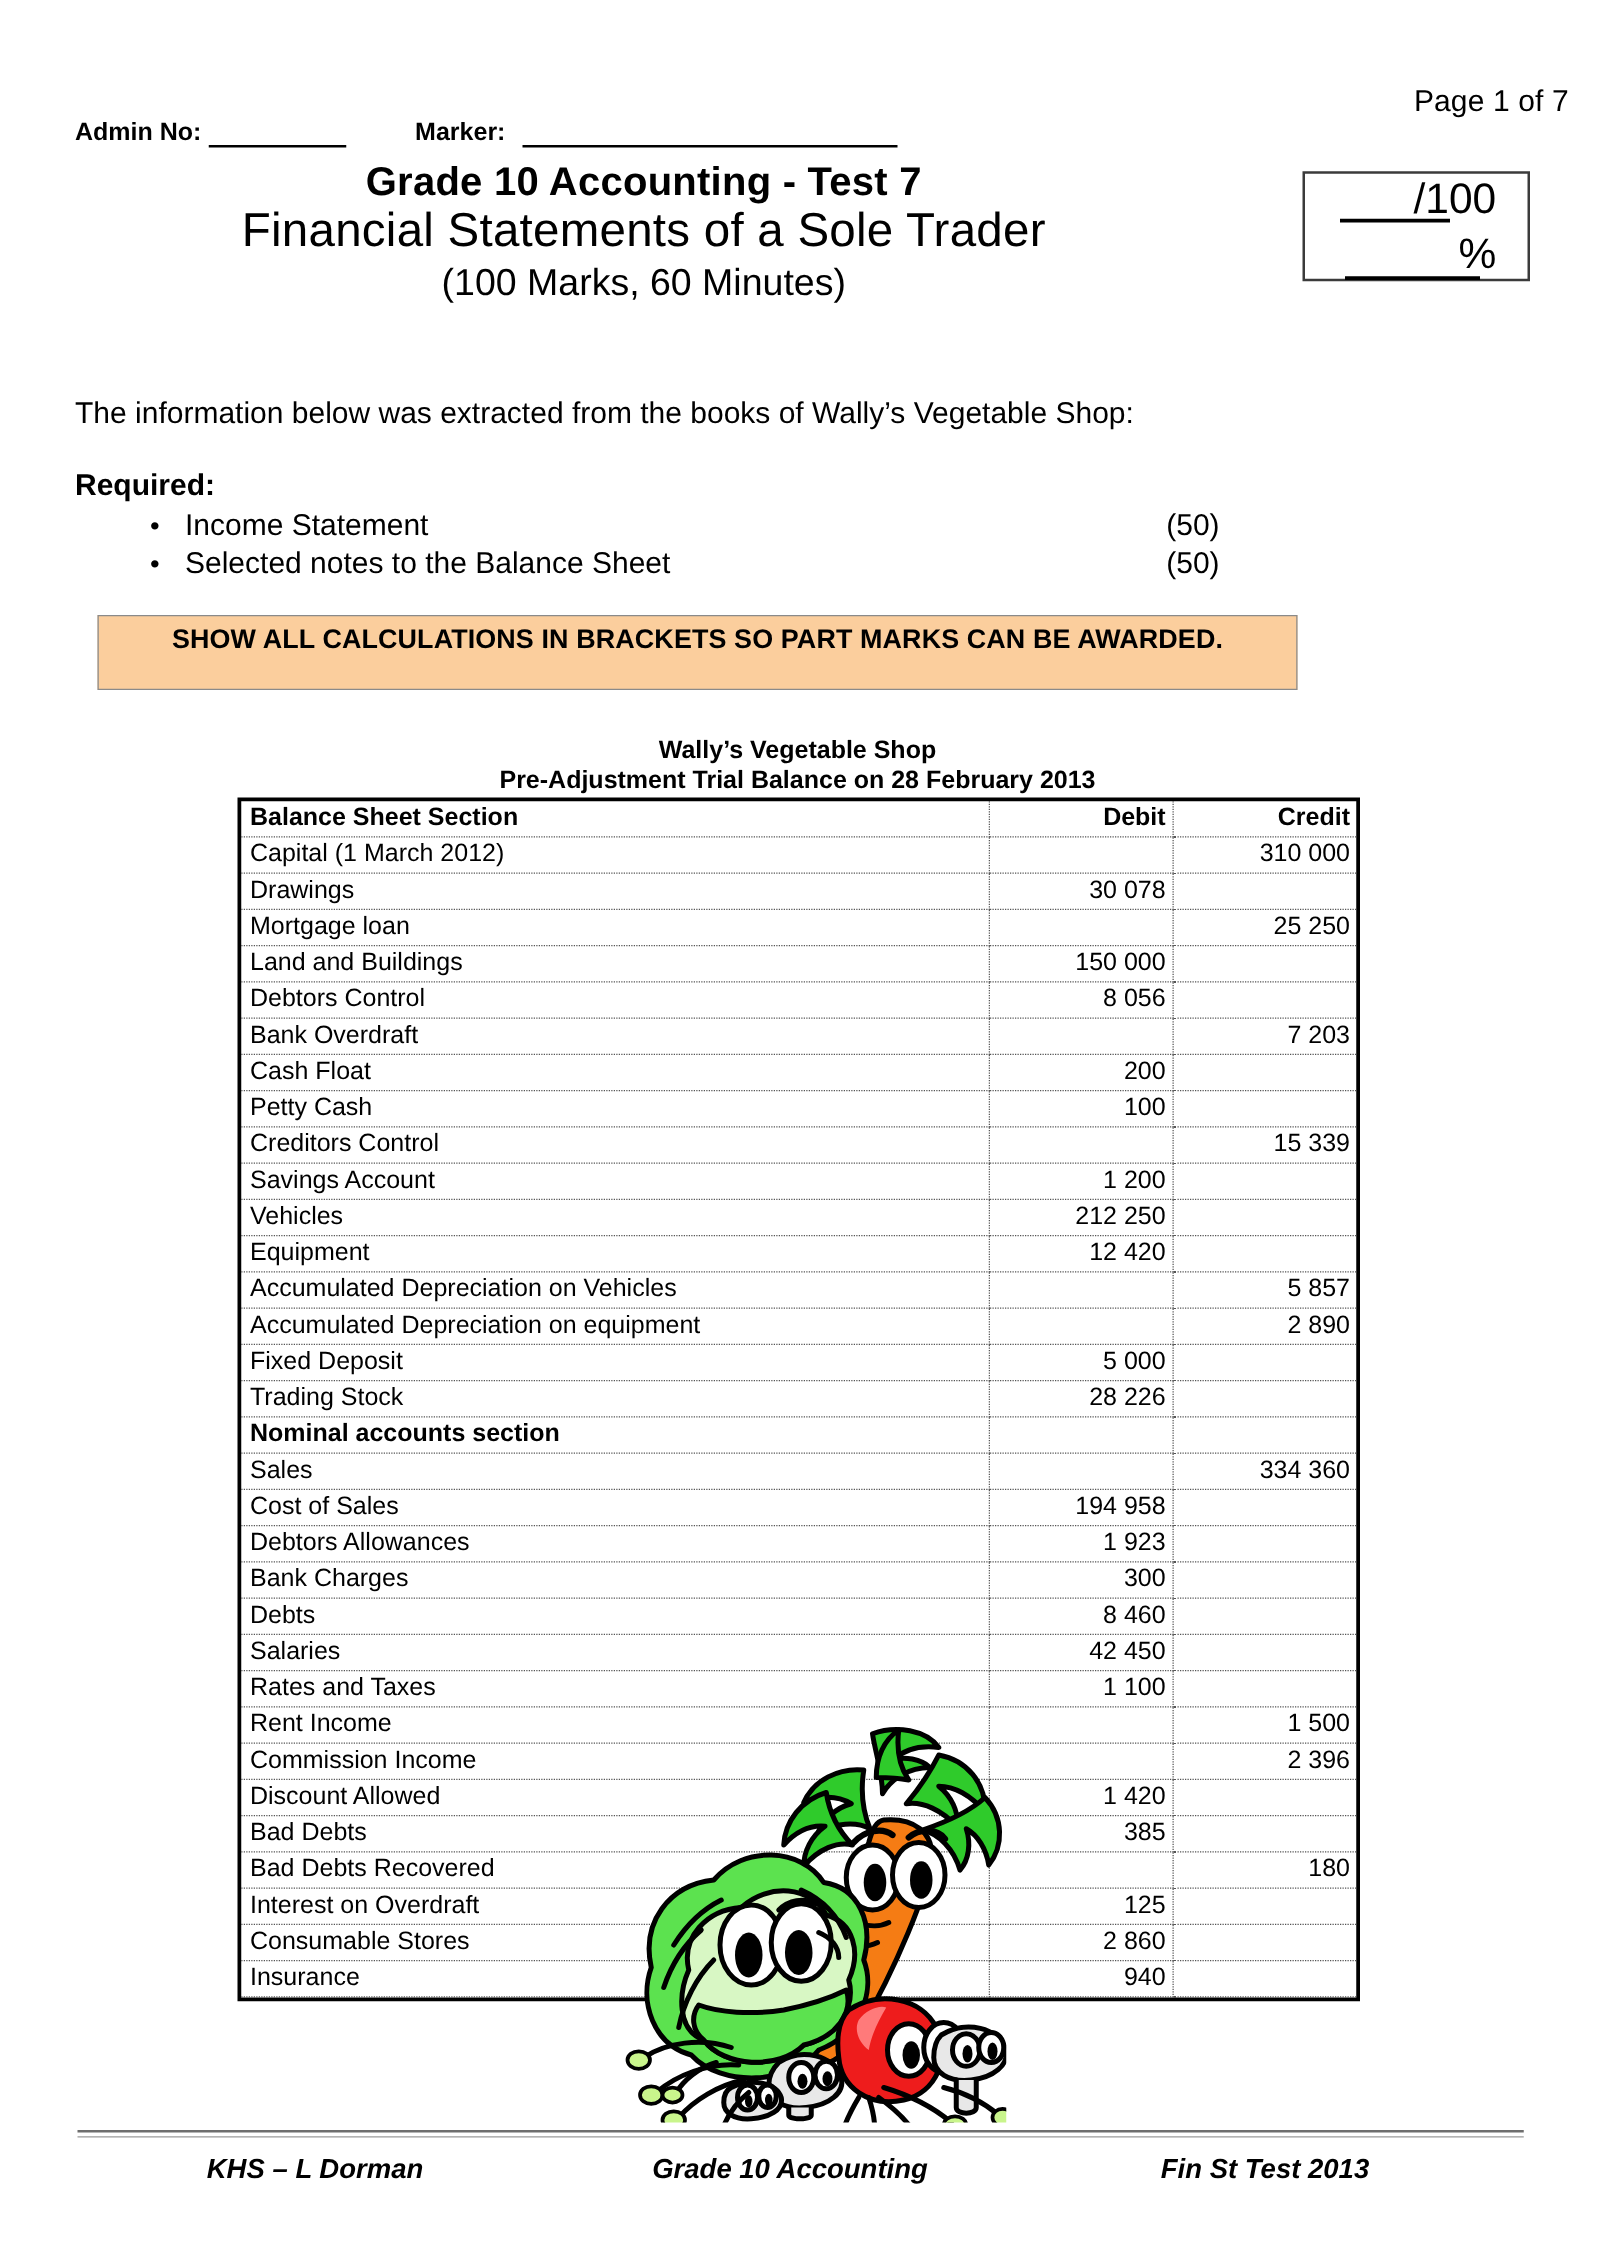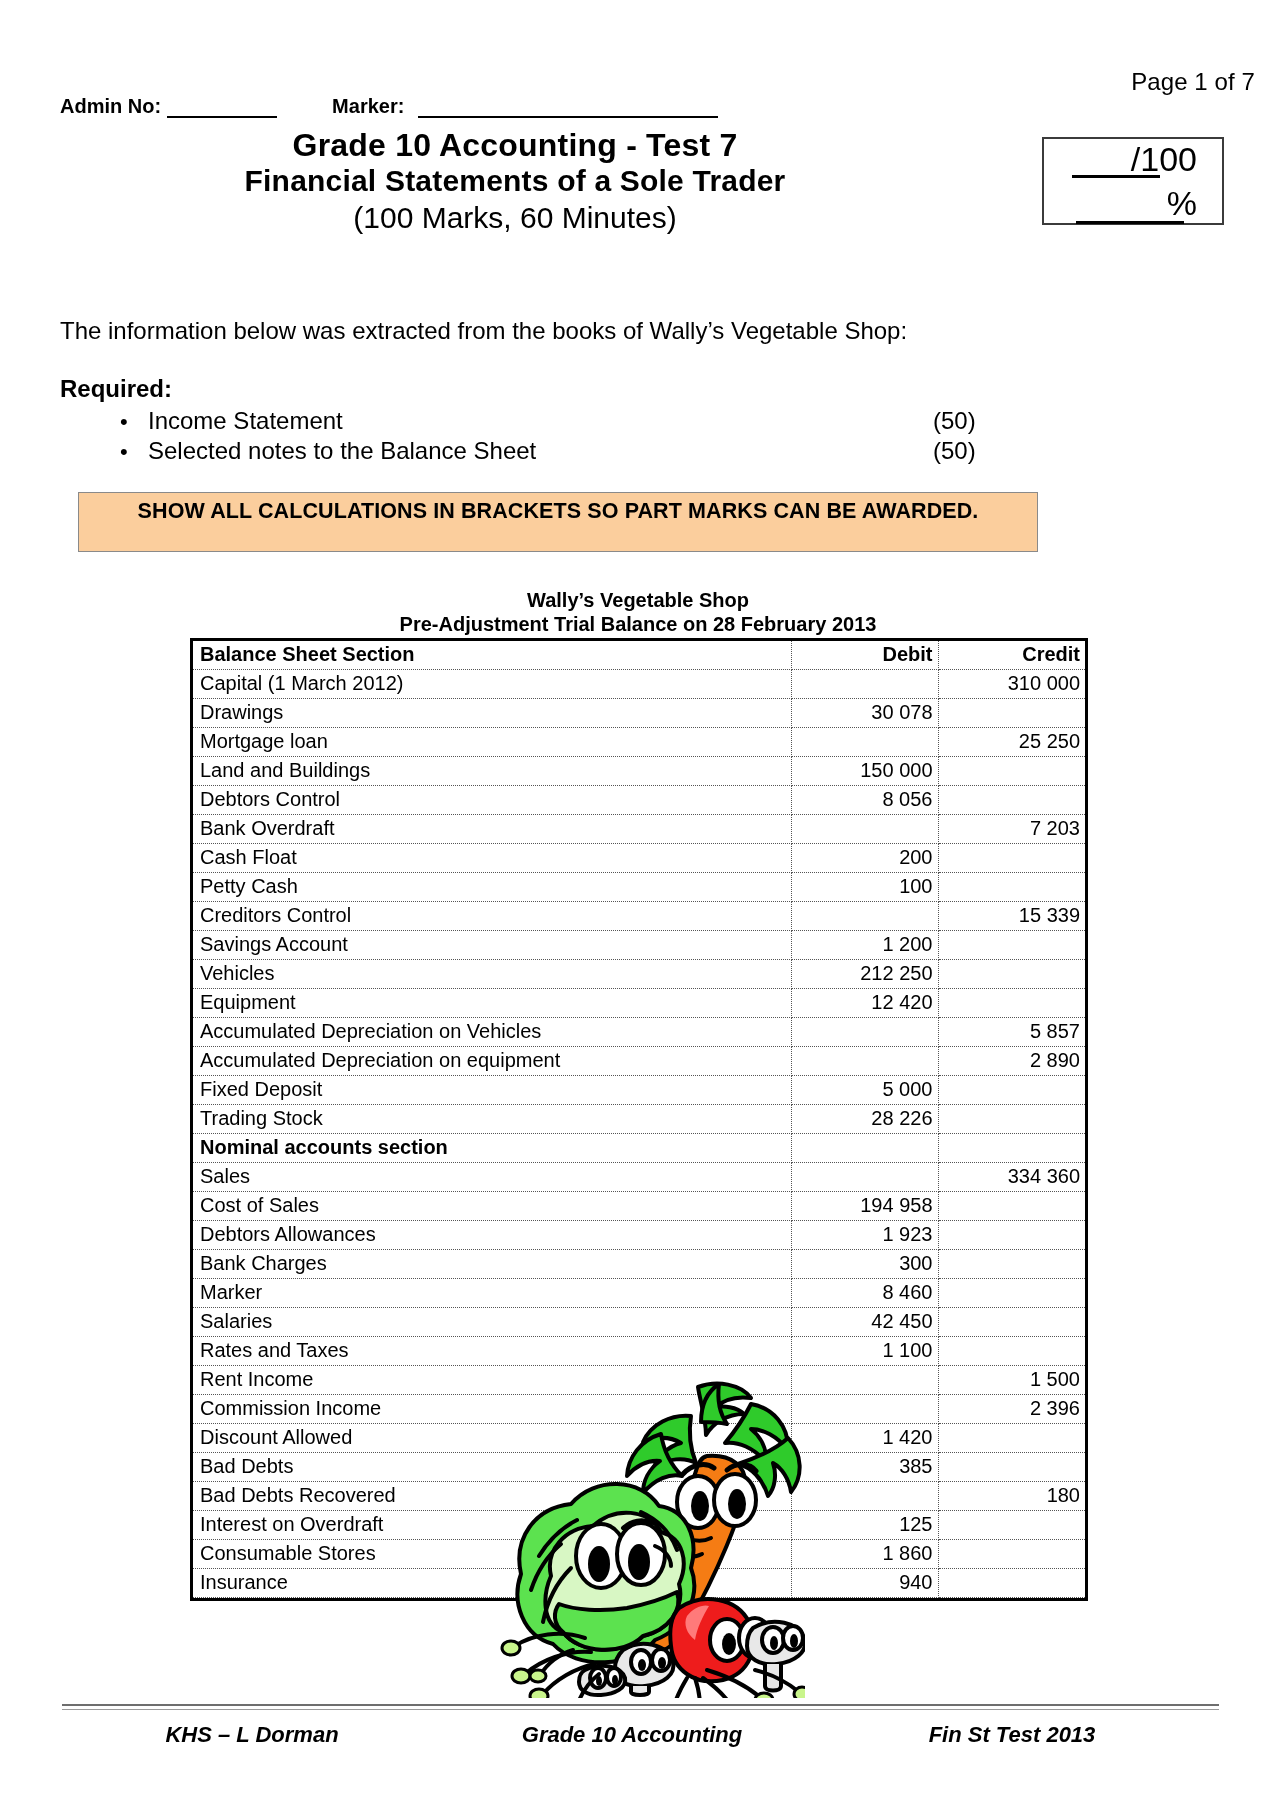--- a/index.html
+++ b/index.html
@@ -66,22 +66,22 @@
     width: 1030px;
     text-align: center;
   }
   .title-line1 {
     font-size: 32px;
     font-weight: bold;
     line-height: 1.12;
     letter-spacing: 0.2px;
   }
   .title-line2 {
-    font-size: 30px;
-    font-weight: bold;
+    font-size: 38px;
+    font-weight: normal;
     line-height: 1.12;
     letter-spacing: 0.2px;
     text-align: center;
   }
   .title-line3 {
     font-size: 30px;
     font-weight: normal;
     line-height: 1.25;
     margin-top: 2px;
   }
@@ -435,21 +435,21 @@
             <td>Debtors Allowances</td>
             <td class="num">1 923</td>
             <td class="num last-col"></td>
           </tr>
           <tr>
             <td>Bank Charges</td>
             <td class="num">300</td>
             <td class="num last-col"></td>
           </tr>
           <tr>
-            <td>Marker</td>
+            <td>Debts</td>
             <td class="num">8 460</td>
             <td class="num last-col"></td>
           </tr>
           <tr>
             <td>Salaries</td>
             <td class="num">42 450</td>
             <td class="num last-col"></td>
           </tr>
           <tr>
             <td>Rates and Taxes</td>
@@ -481,21 +481,21 @@
             <td class="num"></td>
             <td class="num last-col">180</td>
           </tr>
           <tr>
             <td>Interest on Overdraft</td>
             <td class="num">125</td>
             <td class="num last-col"></td>
           </tr>
           <tr>
             <td>Consumable Stores</td>
-            <td class="num">1 860</td>
+            <td class="num">2 860</td>
             <td class="num last-col"></td>
           </tr>
           <tr>
             <td>Insurance</td>
             <td class="num">940</td>
             <td class="num last-col"></td>
           </tr>
         </tbody>
     </table>
   </div>

